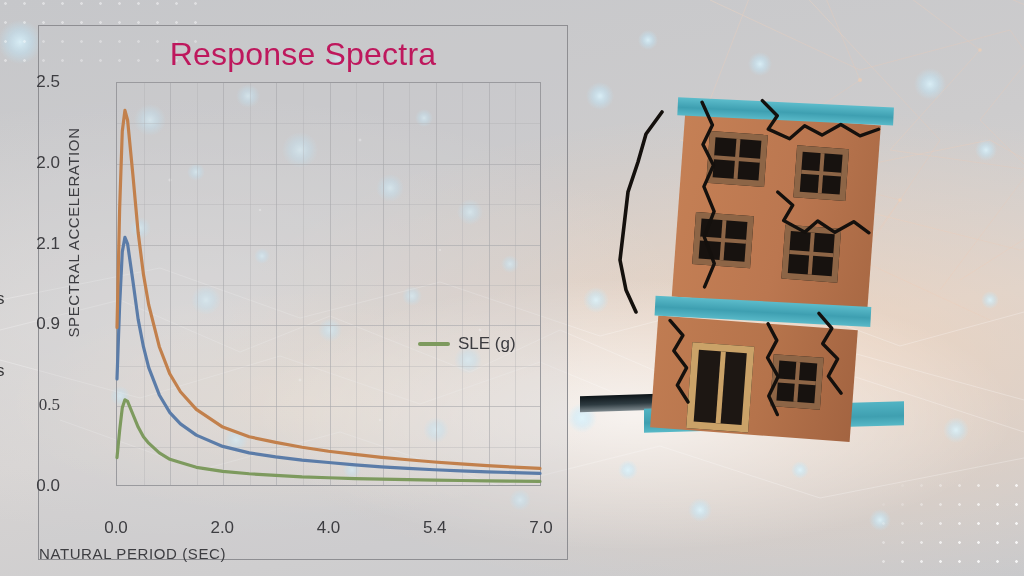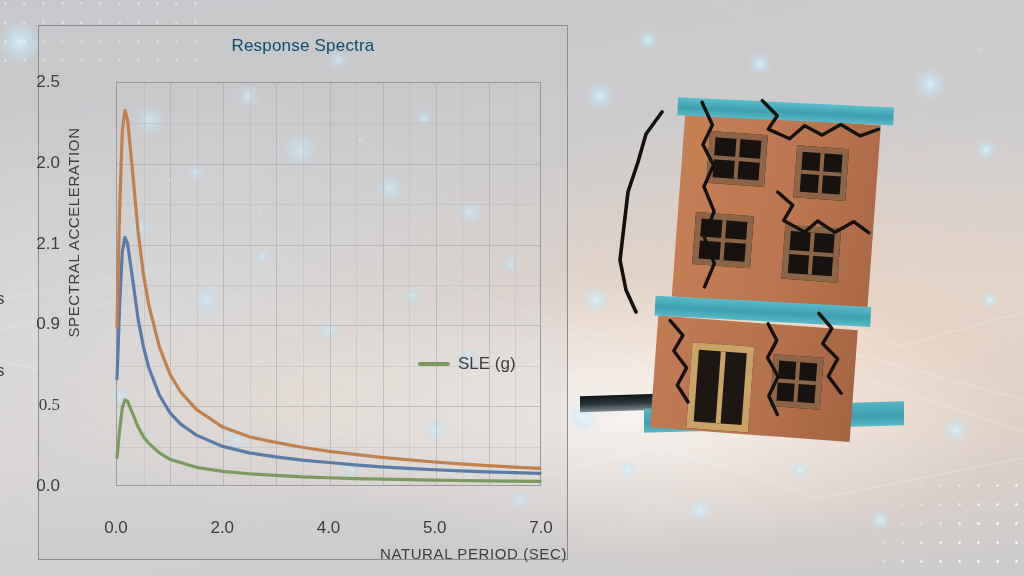--- a/index.html
+++ b/index.html
@@ -30,42 +30,42 @@
     -webkit-mask-image:linear-gradient(135deg, rgba(0,0,0,0) 8%, rgba(0,0,0,1) 62%);
     mask-image:linear-gradient(135deg, rgba(0,0,0,0) 8%, rgba(0,0,0,1) 62%);}
 
   
   .edge-text{position:absolute;left:-4px;color:#3a3a3c;font-size:17px;line-height:1;}
 
   
   .chart-panel{position:absolute;left:38px;top:25px;width:528px;height:533px;
     border:1px solid #8e8e92;background:rgba(200,200,203,.28);}
   .chart-title{position:absolute;left:0;right:0;top:10px;text-align:center;
-    font-size:17px;color:#0c4a6e;font-weight:400;letter-spacing:.2px;}
+    font-size:32px;color:#be185d;font-weight:400;letter-spacing:.2px;}
 
   .plot{position:absolute;left:77px;top:56px;width:425px;height:404px;
     border:1px solid #9a9a9e;box-sizing:border-box;}
   .gridv,.gridh{position:absolute;background:#a9a9ad;opacity:.62;}
   .gridv{width:1px;top:0;bottom:0;}
   .gridh{height:1px;left:0;right:0;}
   .gridv.minor,.gridh.minor{opacity:.30;}
   .plot svg{position:absolute;inset:0;width:100%;height:100%;overflow:visible;}
 
   .ytick{position:absolute;right:507px;width:60px;text-align:right;
     font-size:17px;color:#3d3d41;transform:translateY(-50%);}
   .xtick{position:absolute;top:492px;width:60px;text-align:center;
     font-size:17px;color:#3d3d41;transform:translateX(-50%);}
   .ylabel{position:absolute;left:-96px;top:198px;width:260px;text-align:center;
     font-size:15px;color:#3d3d41;letter-spacing:.6px;
     transform:rotate(-90deg);transform-origin:center;}
-  .xlabel{position:absolute;left:0;right:0;top:519px;text-align:right;
+  .xlabel{position:absolute;left:0;right:0;top:519px;text-align:left;
     font-size:15px;color:#3d3d41;letter-spacing:.6px;}
 
   
-  .legend{position:absolute;left:379px;top:326px;}
+  .legend{position:absolute;left:379px;top:306px;}
   .lg-row{display:flex;align-items:center;height:24px;}
   .lg-swatch{width:32px;height:4px;border-radius:2px;margin-right:8px;}
   .lg-text{font-size:17px;color:#3b3b3f;}
 
   
   .building-wrap{position:absolute;left:600px;top:70px;width:380px;height:400px;}
   .ground-bar{position:absolute;left:-20px;top:325px;width:78px;height:16px;
     background:linear-gradient(180deg,#0d1418 0%, #2e3b41 55%, #7e898e 100%);
     transform:skewY(-2deg);}
   .base-slab{position:absolute;left:44px;top:335px;width:260px;height:24px;
@@ -213,21 +213,21 @@
     <div class="ytick" style="top:460px;">0.0</div>
     <div class="ytick" style="top:379.2px;font-family:Liberation Serif, serif;">0.5</div>
     <div class="ytick" style="top:298.4px;">0.9</div>
     <div class="ytick" style="top:217.6px;">2.1</div>
     <div class="ytick" style="top:136.8px;">2.0</div>
     <div class="ytick" style="top:56px;">2.5</div>
 
     <div class="xtick" style="left:77px;">0.0</div>
     <div class="xtick" style="left:183.25px;">2.0</div>
     <div class="xtick" style="left:289.5px;">4.0</div>
-    <div class="xtick" style="left:395.75px;">5.0</div>
+    <div class="xtick" style="left:395.75px;">5.4</div>
     <div class="xtick" style="left:502px;">7.0</div>
 
     <div class="ylabel">SPECTRAL ACCELERATION</div>
     <div class="xlabel">NATURAL PERIOD (SEC)</div>
 
     <div class="plot">
 
       <div class="gridv minor" style="left:26.6px;"></div>
       <div class="gridv" style="left:53.1px;"></div>
       <div class="gridv minor" style="left:79.7px;"></div>

